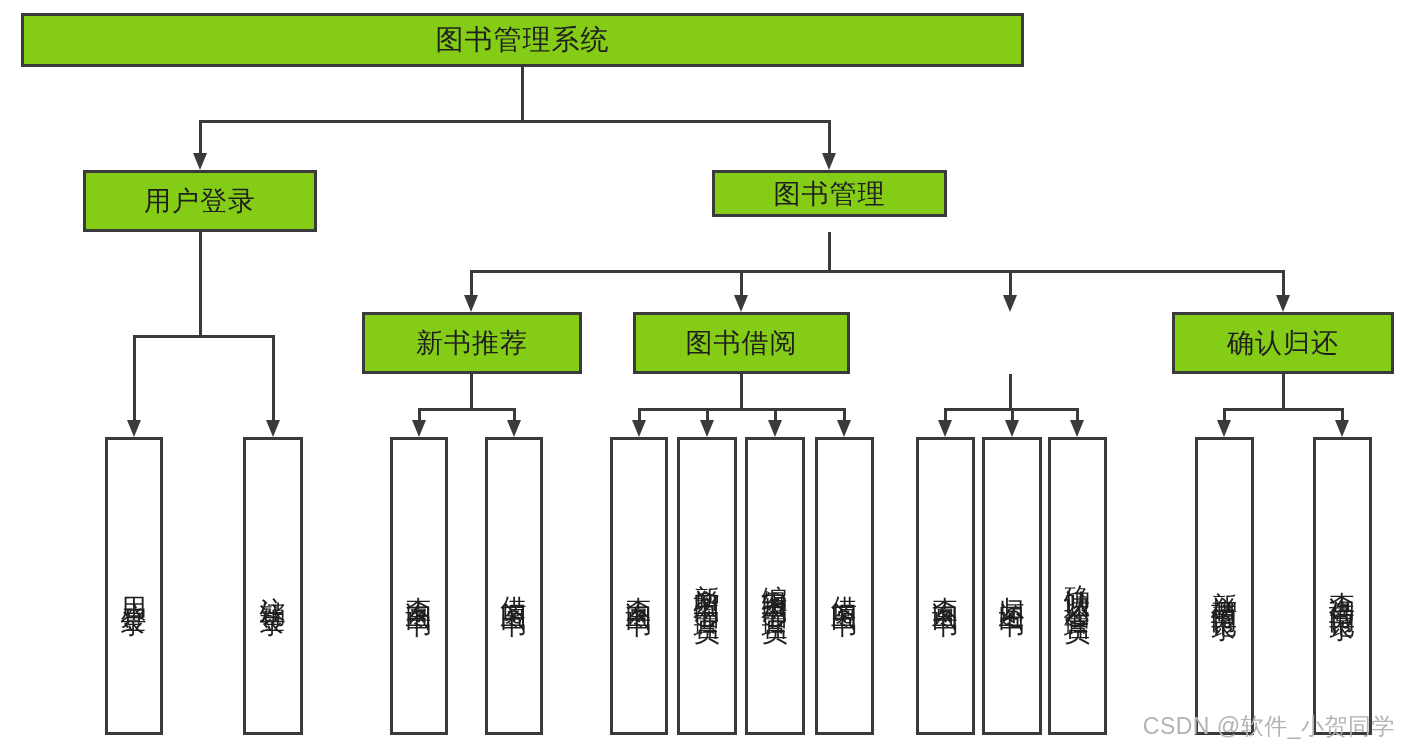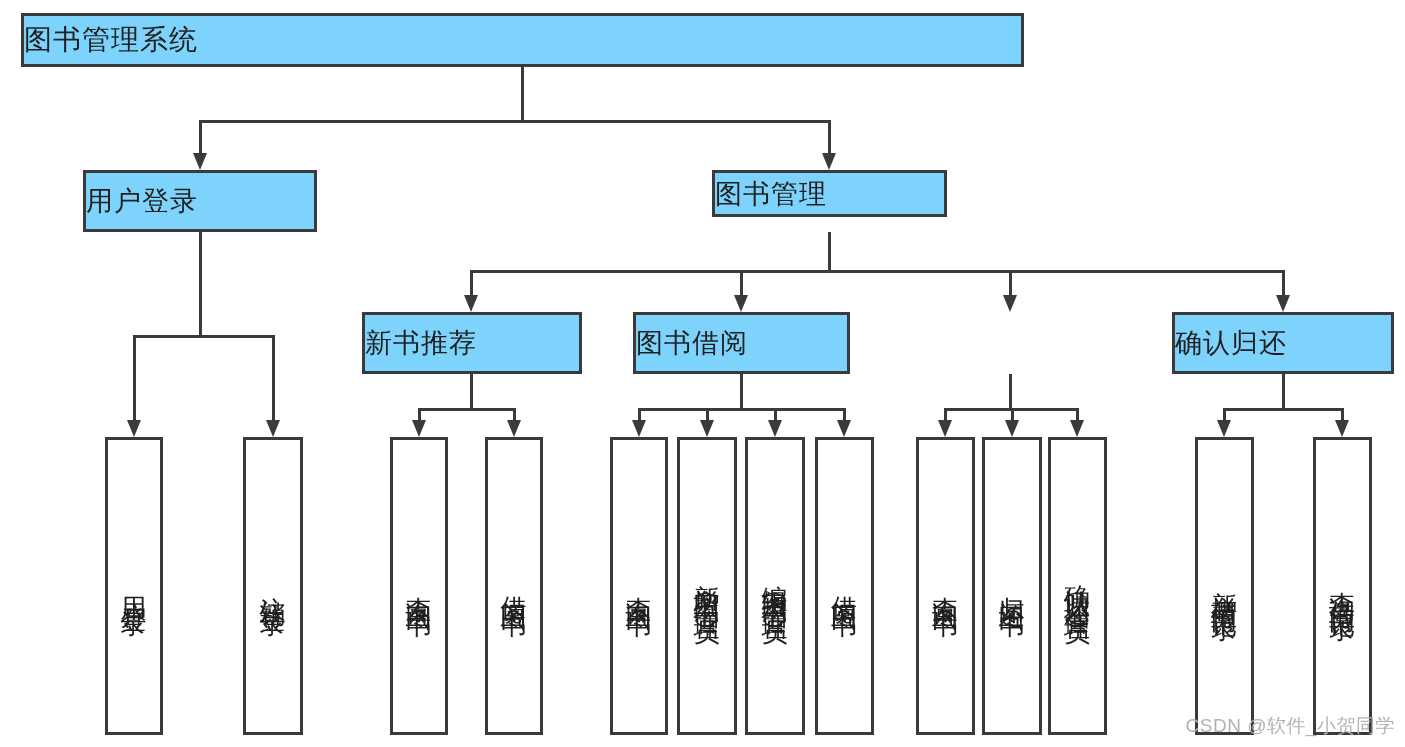--- a/index.html
+++ b/index.html
@@ -14,23 +14,24 @@
     background:var(--background);
     font-family:"Liberation Sans","DejaVu Sans",sans-serif;
     color:var(--text);
     position:relative;
     overflow:hidden;
   }
   .chart{position:absolute;inset:0;}
   .node{
     position:absolute;
     border:3px solid var(--line);
-    background:#7dd3fc;
+    background:#84cc16;
     display:flex;
     align-items:center;
+    justify-content:center;
     font-size:27px;
     letter-spacing:1px;
     color:var(--text);
   }
   .node.root{font-size:28px;}
   .vnode{
     position:absolute;
     border:3px solid var(--line);
     background:#fff;
     display:flex;
@@ -51,21 +52,21 @@
   .ah{
     position:absolute;width:0;height:0;
     border-left:7px solid transparent;
     border-right:7px solid transparent;
     border-top:17px solid var(--line);
   }
   .watermark{
     position:absolute;
     top:712px;
     right:10px;
-    font-size:19px;
+    font-size:23px;
     line-height:28px;
     color:var(--watermark);
     z-index:5;
     letter-spacing:0.5px;
   }
 </style>
 </head>
 <body>
 
 <div class="chart">

